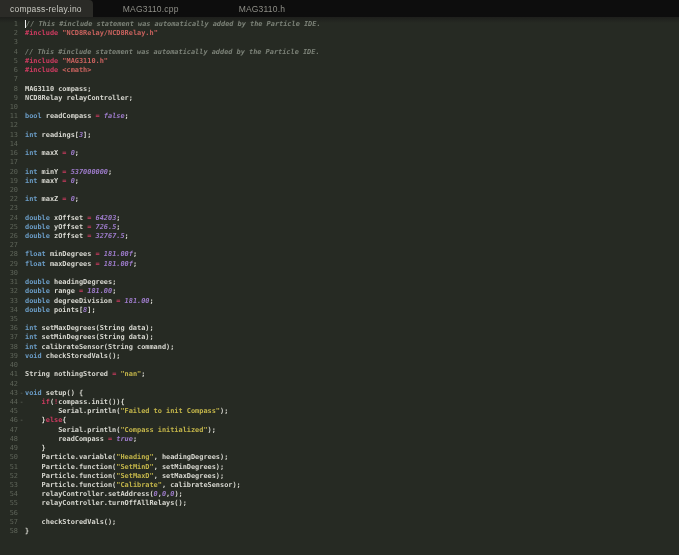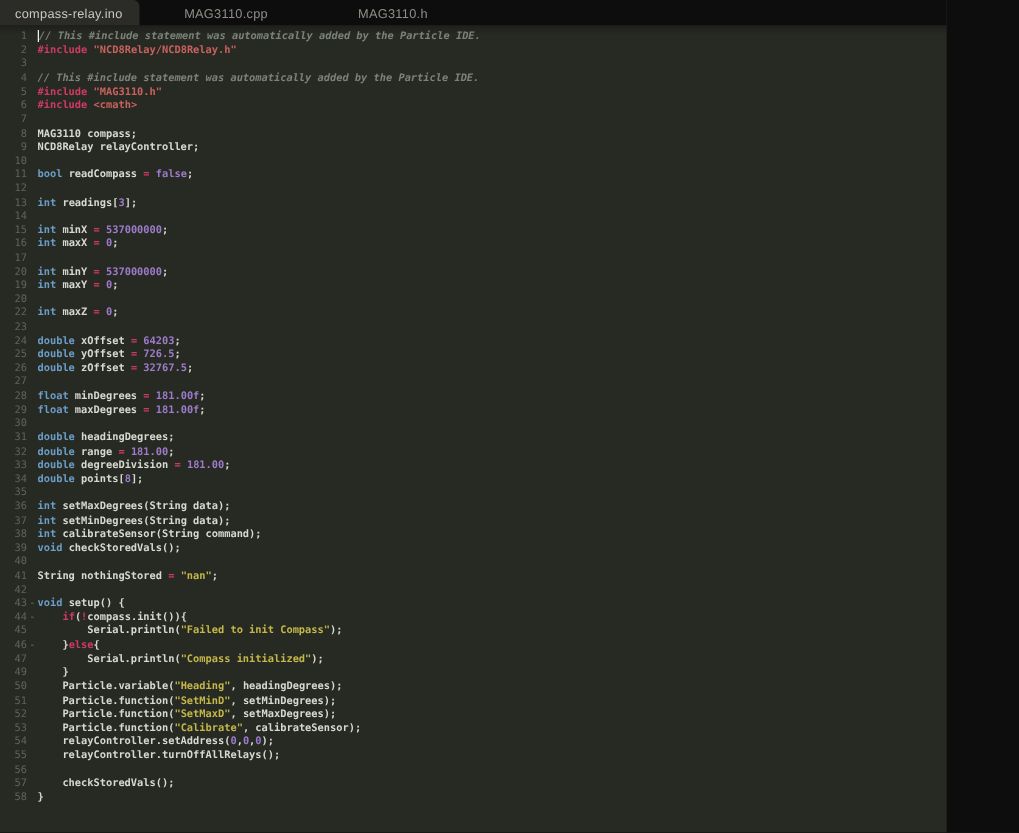--- a/index.html
+++ b/index.html
@@ -1,32 +1,32 @@
 <!DOCTYPE html>
 <html><head>
 <meta charset="utf-8">
 <style>
   html,body{margin:0;padding:0;background:#0d0d0d;}
-  .window{width:631px;height:555px;overflow:hidden;background:#262a23;display:flex;flex-direction:column;}
+  .window{width:679px;height:555px;overflow:hidden;background:#262a23;display:flex;flex-direction:column;}
   .tabbar{height:17px;flex:none;background:#0d0d0d;display:flex;align-items:stretch;
           font-family:"Liberation Sans",sans-serif;font-size:8.5px;letter-spacing:.2px;}
   .tab{display:flex;align-items:center;padding:0 30px;color:#8f8f88;}
   .tab.active{background:#2b2b27;color:#c9c9c2;border-radius:0 4px 0 0;padding:0 11px 0 10px;}
   .editor{flex:1;padding-top:3px;background:linear-gradient(#1e1f1c,#262a23 6px);
           font-family:"DejaVu Sans Mono",monospace;}
   .line{display:flex;height:9.22px;line-height:9.3px;font-size:6.9px;font-weight:bold;white-space:pre;}
   .gutter{flex:none;width:18px;text-align:right;color:#5e6459;font-weight:normal;}
   .fold{flex:none;width:7px;text-align:center;color:#6a7064;font-weight:normal;}
   .code{flex:1;overflow:hidden;}
   .cursor{display:inline-block;width:1px;height:7.5px;background:#efefef;vertical-align:-1.2px;}
   .tk-cm{color:#7c8278;font-style:italic;}
   .tk-kw{color:#ce3b60;}
   .tk-incstr{color:#c9625e;}
   .tk-type{color:#6b9dc7;}
-  .tk-num{color:#9d7bca;}
+  .tk-num{color:#9d7bca;font-style:italic;}
   .tk-str{color:#c4b64a;}
   .tk-id{color:#d8d8d1;}
 </style>
 </head>
 <body>
 
 <div class="window">
   <div class="tabbar">
     <div class="tab active">
       <span>compass-relay.ino</span>
@@ -47,21 +47,20 @@
         <div class="line"><span class="gutter">5</span><span class="fold"></span><span class="code"><span class="tk-kw">#include</span><span class="tk-id"> </span><span class="tk-incstr">"MAG3110.h"</span></span></div>
         <div class="line"><span class="gutter">6</span><span class="fold"></span><span class="code"><span class="tk-kw">#include</span><span class="tk-id"> </span><span class="tk-incstr">&lt;cmath&gt;</span></span></div>
         <div class="line"><span class="gutter">7</span><span class="fold"></span><span class="code"></span></div>
         <div class="line"><span class="gutter">8</span><span class="fold"></span><span class="code"><span class="tk-id">MAG3110 compass;</span></span></div>
         <div class="line"><span class="gutter">9</span><span class="fold"></span><span class="code"><span class="tk-id">NCD8Relay relayController;</span></span></div>
         <div class="line"><span class="gutter">10</span><span class="fold"></span><span class="code"></span></div>
         <div class="line"><span class="gutter">11</span><span class="fold"></span><span class="code"><span class="tk-type">bool</span><span class="tk-id"> readCompass </span><span class="tk-kw">=</span><span class="tk-num"> false</span><span class="tk-id">;</span></span></div>
         <div class="line"><span class="gutter">12</span><span class="fold"></span><span class="code"></span></div>
         <div class="line"><span class="gutter">13</span><span class="fold"></span><span class="code"><span class="tk-type">int</span><span class="tk-id"> readings[</span><span class="tk-num">3</span><span class="tk-id">];</span></span></div>
         <div class="line"><span class="gutter">14</span><span class="fold"></span><span class="code"></span></div>
-        <div class="line"><span class="gutter">15</span><span class="fold"></span><span class="code"><span class="tk-type">int</span><span class="tk-id"> minX </span><span class="tk-kw">=</span><span class="tk-num"> 537000000</span><span class="tk-id">;</span></span></div>
         <div class="line"><span class="gutter">16</span><span class="fold"></span><span class="code"><span class="tk-type">int</span><span class="tk-id"> maxX </span><span class="tk-kw">=</span><span class="tk-num"> 0</span><span class="tk-id">;</span></span></div>
         <div class="line"><span class="gutter">17</span><span class="fold"></span><span class="code"></span></div>
         <div class="line"><span class="gutter">20</span><span class="fold"></span><span class="code"><span class="tk-type">int</span><span class="tk-id"> minY </span><span class="tk-kw">=</span><span class="tk-num"> 537000000</span><span class="tk-id">;</span></span></div>
         <div class="line"><span class="gutter">19</span><span class="fold"></span><span class="code"><span class="tk-type">int</span><span class="tk-id"> maxY </span><span class="tk-kw">=</span><span class="tk-num"> 0</span><span class="tk-id">;</span></span></div>
         <div class="line"><span class="gutter">20</span><span class="fold"></span><span class="code"></span></div>
         <div class="line"><span class="gutter">22</span><span class="fold"></span><span class="code"><span class="tk-type">int</span><span class="tk-id"> maxZ </span><span class="tk-kw">=</span><span class="tk-num"> 0</span><span class="tk-id">;</span></span></div>
         <div class="line"><span class="gutter">23</span><span class="fold"></span><span class="code"></span></div>
         <div class="line"><span class="gutter">24</span><span class="fold"></span><span class="code"><span class="tk-type">double</span><span class="tk-id"> xOffset </span><span class="tk-kw">=</span><span class="tk-num"> 64203</span><span class="tk-id">;</span></span></div>
         <div class="line"><span class="gutter">25</span><span class="fold"></span><span class="code"><span class="tk-type">double</span><span class="tk-id"> yOffset </span><span class="tk-kw">=</span><span class="tk-num"> 726.5</span><span class="tk-id">;</span></span></div>
         <div class="line"><span class="gutter">26</span><span class="fold"></span><span class="code"><span class="tk-type">double</span><span class="tk-id"> zOffset </span><span class="tk-kw">=</span><span class="tk-num"> 32767.5</span><span class="tk-id">;</span></span></div>
@@ -79,20 +78,21 @@
         <div class="line"><span class="gutter">38</span><span class="fold"></span><span class="code"><span class="tk-type">int</span><span class="tk-id"> calibrateSensor(String command);</span></span></div>
         <div class="line"><span class="gutter">39</span><span class="fold"></span><span class="code"><span class="tk-type">void</span><span class="tk-id"> checkStoredVals();</span></span></div>
         <div class="line"><span class="gutter">40</span><span class="fold"></span><span class="code"></span></div>
         <div class="line"><span class="gutter">41</span><span class="fold"></span><span class="code"><span class="tk-id">String nothingStored </span><span class="tk-kw">=</span><span class="tk-str"> "nan"</span><span class="tk-id">;</span></span></div>
         <div class="line"><span class="gutter">42</span><span class="fold"></span><span class="code"></span></div>
         <div class="line"><span class="gutter">43</span><span class="fold">-</span><span class="code"><span class="tk-type">void</span><span class="tk-id"> setup() {</span></span></div>
         <div class="line"><span class="gutter">44</span><span class="fold">-</span><span class="code"><span class="tk-id">    </span><span class="tk-kw">if</span><span class="tk-id">(</span><span class="tk-kw">!</span><span class="tk-id">compass.init()){</span></span></div>
         <div class="line"><span class="gutter">45</span><span class="fold"></span><span class="code"><span class="tk-id">        Serial.println(</span><span class="tk-str">"Failed to init Compass"</span><span class="tk-id">);</span></span></div>
         <div class="line"><span class="gutter">46</span><span class="fold">-</span><span class="code"><span class="tk-id">    }</span><span class="tk-kw">else</span><span class="tk-id">{</span></span></div>
         <div class="line"><span class="gutter">47</span><span class="fold"></span><span class="code"><span class="tk-id">        Serial.println(</span><span class="tk-str">"Compass initialized"</span><span class="tk-id">);</span></span></div>
+        <div class="line"><span class="gutter">48</span><span class="fold"></span><span class="code"><span class="tk-id">        readCompass </span><span class="tk-kw">=</span><span class="tk-num"> true</span><span class="tk-id">;</span></span></div>
         <div class="line"><span class="gutter">49</span><span class="fold"></span><span class="code"><span class="tk-id">    }</span></span></div>
         <div class="line"><span class="gutter">50</span><span class="fold"></span><span class="code"><span class="tk-id">    Particle.variable(</span><span class="tk-str">"Heading"</span><span class="tk-id">, headingDegrees);</span></span></div>
         <div class="line"><span class="gutter">51</span><span class="fold"></span><span class="code"><span class="tk-id">    Particle.function(</span><span class="tk-str">"SetMinD"</span><span class="tk-id">, setMinDegrees);</span></span></div>
         <div class="line"><span class="gutter">52</span><span class="fold"></span><span class="code"><span class="tk-id">    Particle.function(</span><span class="tk-str">"SetMaxD"</span><span class="tk-id">, setMaxDegrees);</span></span></div>
         <div class="line"><span class="gutter">53</span><span class="fold"></span><span class="code"><span class="tk-id">    Particle.function(</span><span class="tk-str">"Calibrate"</span><span class="tk-id">, calibrateSensor);</span></span></div>
         <div class="line"><span class="gutter">54</span><span class="fold"></span><span class="code"><span class="tk-id">    relayController.setAddress(</span><span class="tk-num">0</span><span class="tk-id">,</span><span class="tk-num">0</span><span class="tk-id">,</span><span class="tk-num">0</span><span class="tk-id">);</span></span></div>
         <div class="line"><span class="gutter">55</span><span class="fold"></span><span class="code"><span class="tk-id">    relayController.turnOffAllRelays();</span></span></div>
         <div class="line"><span class="gutter">56</span><span class="fold"></span><span class="code"></span></div>
         <div class="line"><span class="gutter">57</span><span class="fold"></span><span class="code"><span class="tk-id">    checkStoredVals();</span></span></div>
         <div class="line"><span class="gutter">58</span><span class="fold"></span><span class="code"><span class="tk-id">}</span></span></div>

